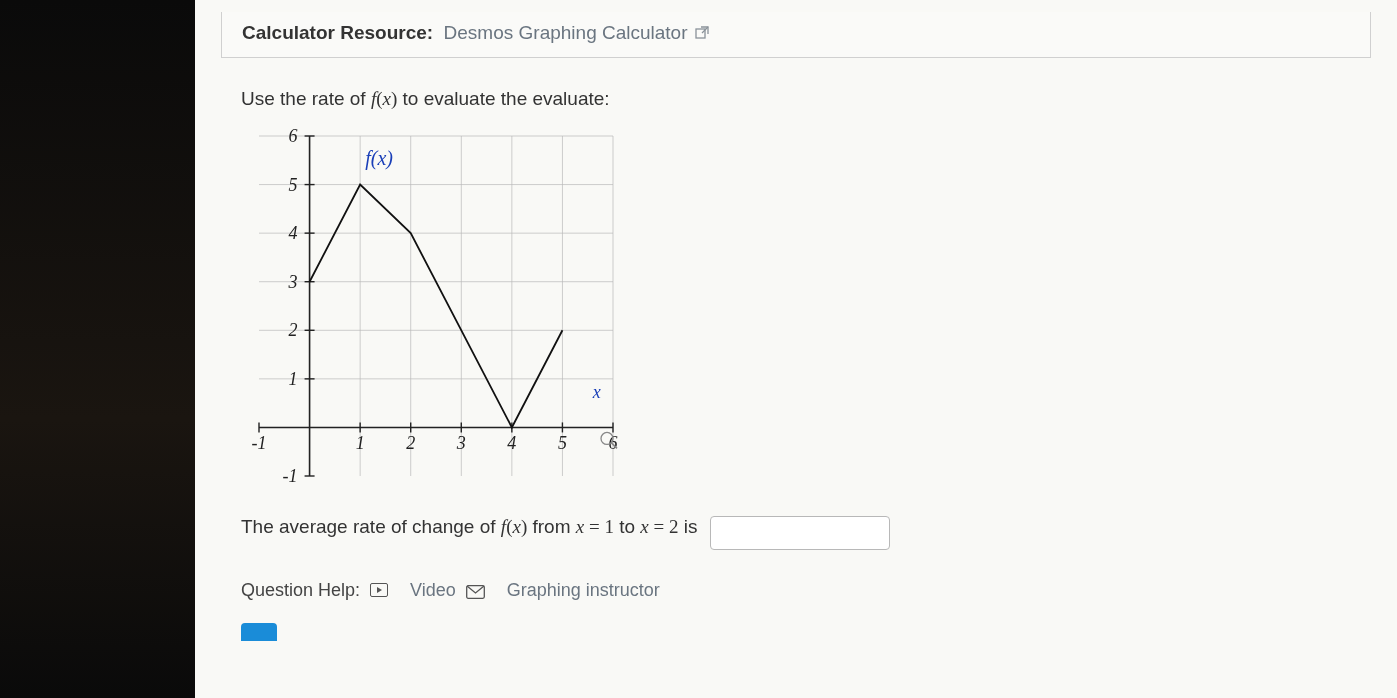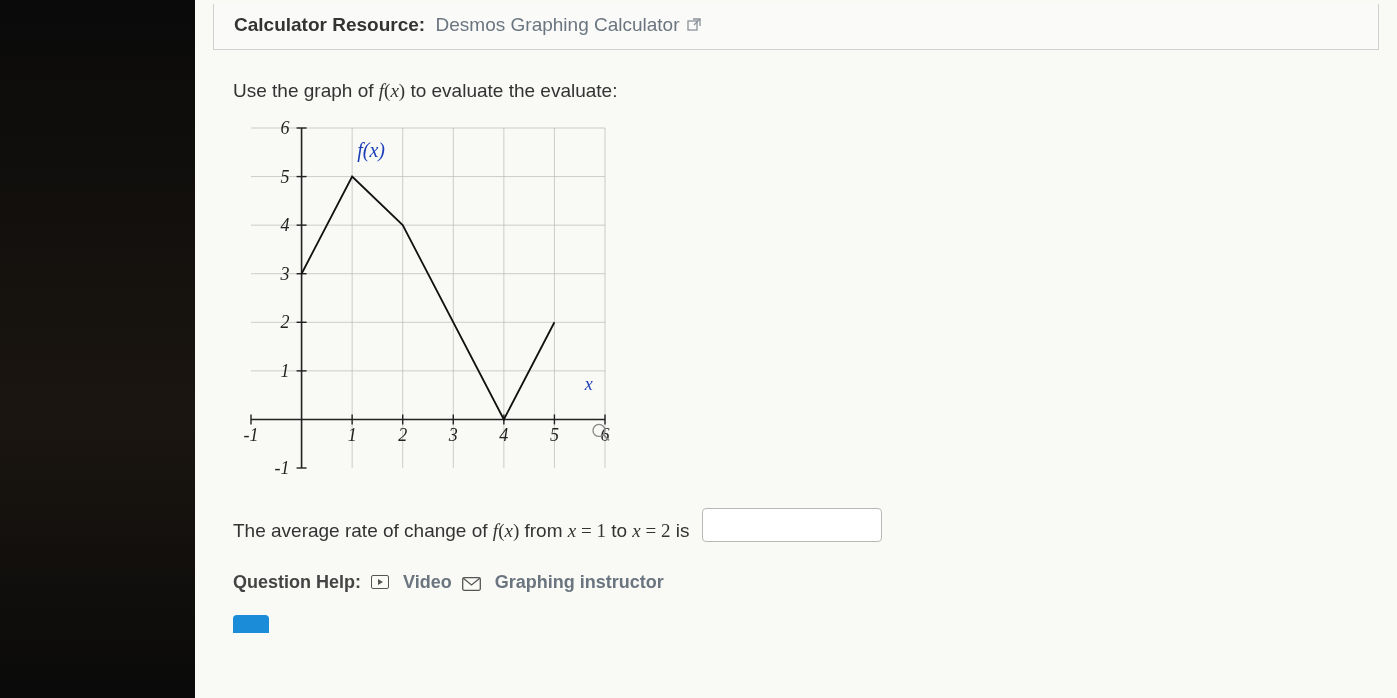--- a/index.html
+++ b/index.html
@@ -12,21 +12,21 @@
       display: flex;
     }
     .left-dark {
       width: 195px;
       background: linear-gradient(to bottom, #0a0a0a, #1a1510 60%, #0a0a0a);
       flex-shrink: 0;
     }
     .main-area {
       flex: 1;
       background: #f9f9f6;
-      padding: 4px;
+      padding: 12px;
       position: relative;
     }
     .resource-box {
       border: 1px solid #d0d0d0;
       border-top: none;
       padding: 10px 20px 12px 20px;
       margin: 0 14px 0 14px;
       background: #fafaf8;
     }
     .resource-label {
@@ -65,49 +65,48 @@
       width: 400px;
       height: 370px;
       margin-left: -10px;
     }
     .graph-wrap svg { display: block; }
     .question-line {
       font-size: 19px;
       color: #333;
       margin-top: 18px;
       display: flex;
-      align-items: flex-end;
+      align-items: flex-start;
       flex-wrap: wrap;
       gap: 4px;
     }
     .answer-input {
       width: 180px;
       height: 34px;
       border: 1px solid #b8b8b8;
       border-radius: 4px;
       padding: 4px 8px;
       font-size: 16px;
       margin-left: 8px;
       background: #fff;
     }
     .help-line {
       font-size: 18px;
       color: #444;
       margin-top: 30px;
       display: flex;
       align-items: center;
       gap: 10px;
-      font-weight: bold;
     }
     .help-link {
       color: #6a7580;
       text-decoration: none;
       display: inline-flex;
       align-items: center;
-      gap: 14px;
+      gap: 22px;
     }
     .video-icon-box {
       border: 1.5px solid #555;
       border-radius: 2px;
       width: 18px;
       height: 14px;
       display: inline-flex;
       align-items: center;
       justify-content: center;
     }
@@ -153,21 +152,21 @@
           <path d="M6 1 H13 V8" fill="none" stroke="#8a9299" stroke-width="1.3"></path>
           <path d="M13 1 L7 7" stroke="#8a9299" stroke-width="1.3"></path>
         </svg>
       </span>
     </a>
   </div>
 
   <div class="content">
 
     <p class="prompt">
-      <span>Use the graph of </span><span class="math-i">f</span><span class="math">(</span><span class="math-i">x</span><span class="math">)</span><span> to evaluate the evaluate:</span>
+      <span>Use the rate of </span><span class="math-i">f</span><span class="math">(</span><span class="math-i">x</span><span class="math">)</span><span> to evaluate the evaluate:</span>
     </p>
 
     <div class="graph-wrap">
       <svg id="graph-svg" width="400" height="370" viewBox="0 0 400 370">
           <line x1="78.57142857142857" y1="348" x2="78.57142857142857" y2="8" stroke="#b8b8b8" stroke-width="0.7"></line>
           <line x1="28" y1="299.42857142857144" x2="382" y2="299.42857142857144" stroke="#b8b8b8" stroke-width="0.7"></line>
           <line x1="129.14285714285714" y1="348" x2="129.14285714285714" y2="8" stroke="#b8b8b8" stroke-width="0.7"></line>
           <line x1="28" y1="250.85714285714286" x2="382" y2="250.85714285714286" stroke="#b8b8b8" stroke-width="0.7"></line>
           <line x1="179.7142857142857" y1="348" x2="179.7142857142857" y2="8" stroke="#b8b8b8" stroke-width="0.7"></line>
           <line x1="28" y1="202.2857142857143" x2="382" y2="202.2857142857143" stroke="#b8b8b8" stroke-width="0.7"></line>

